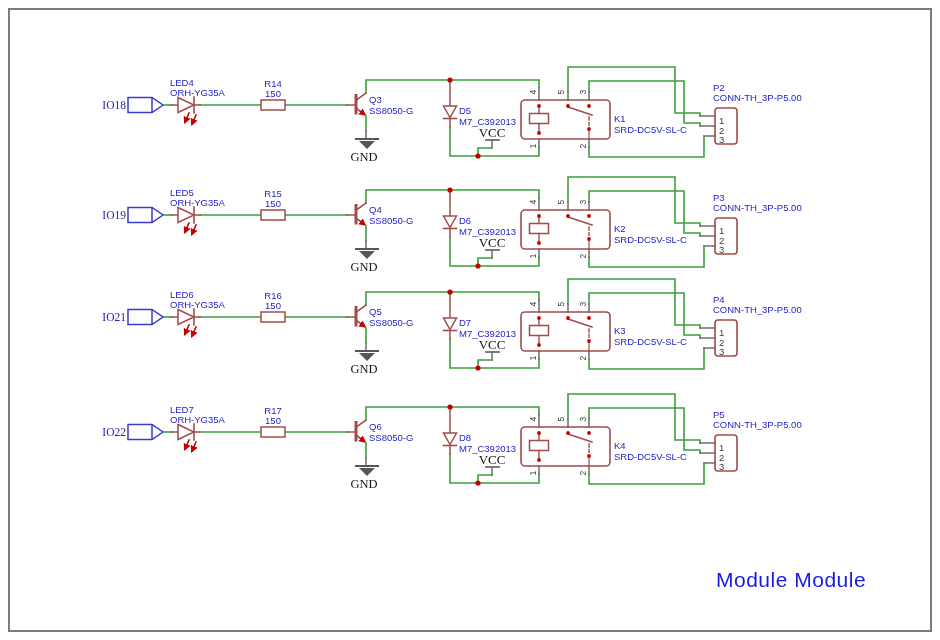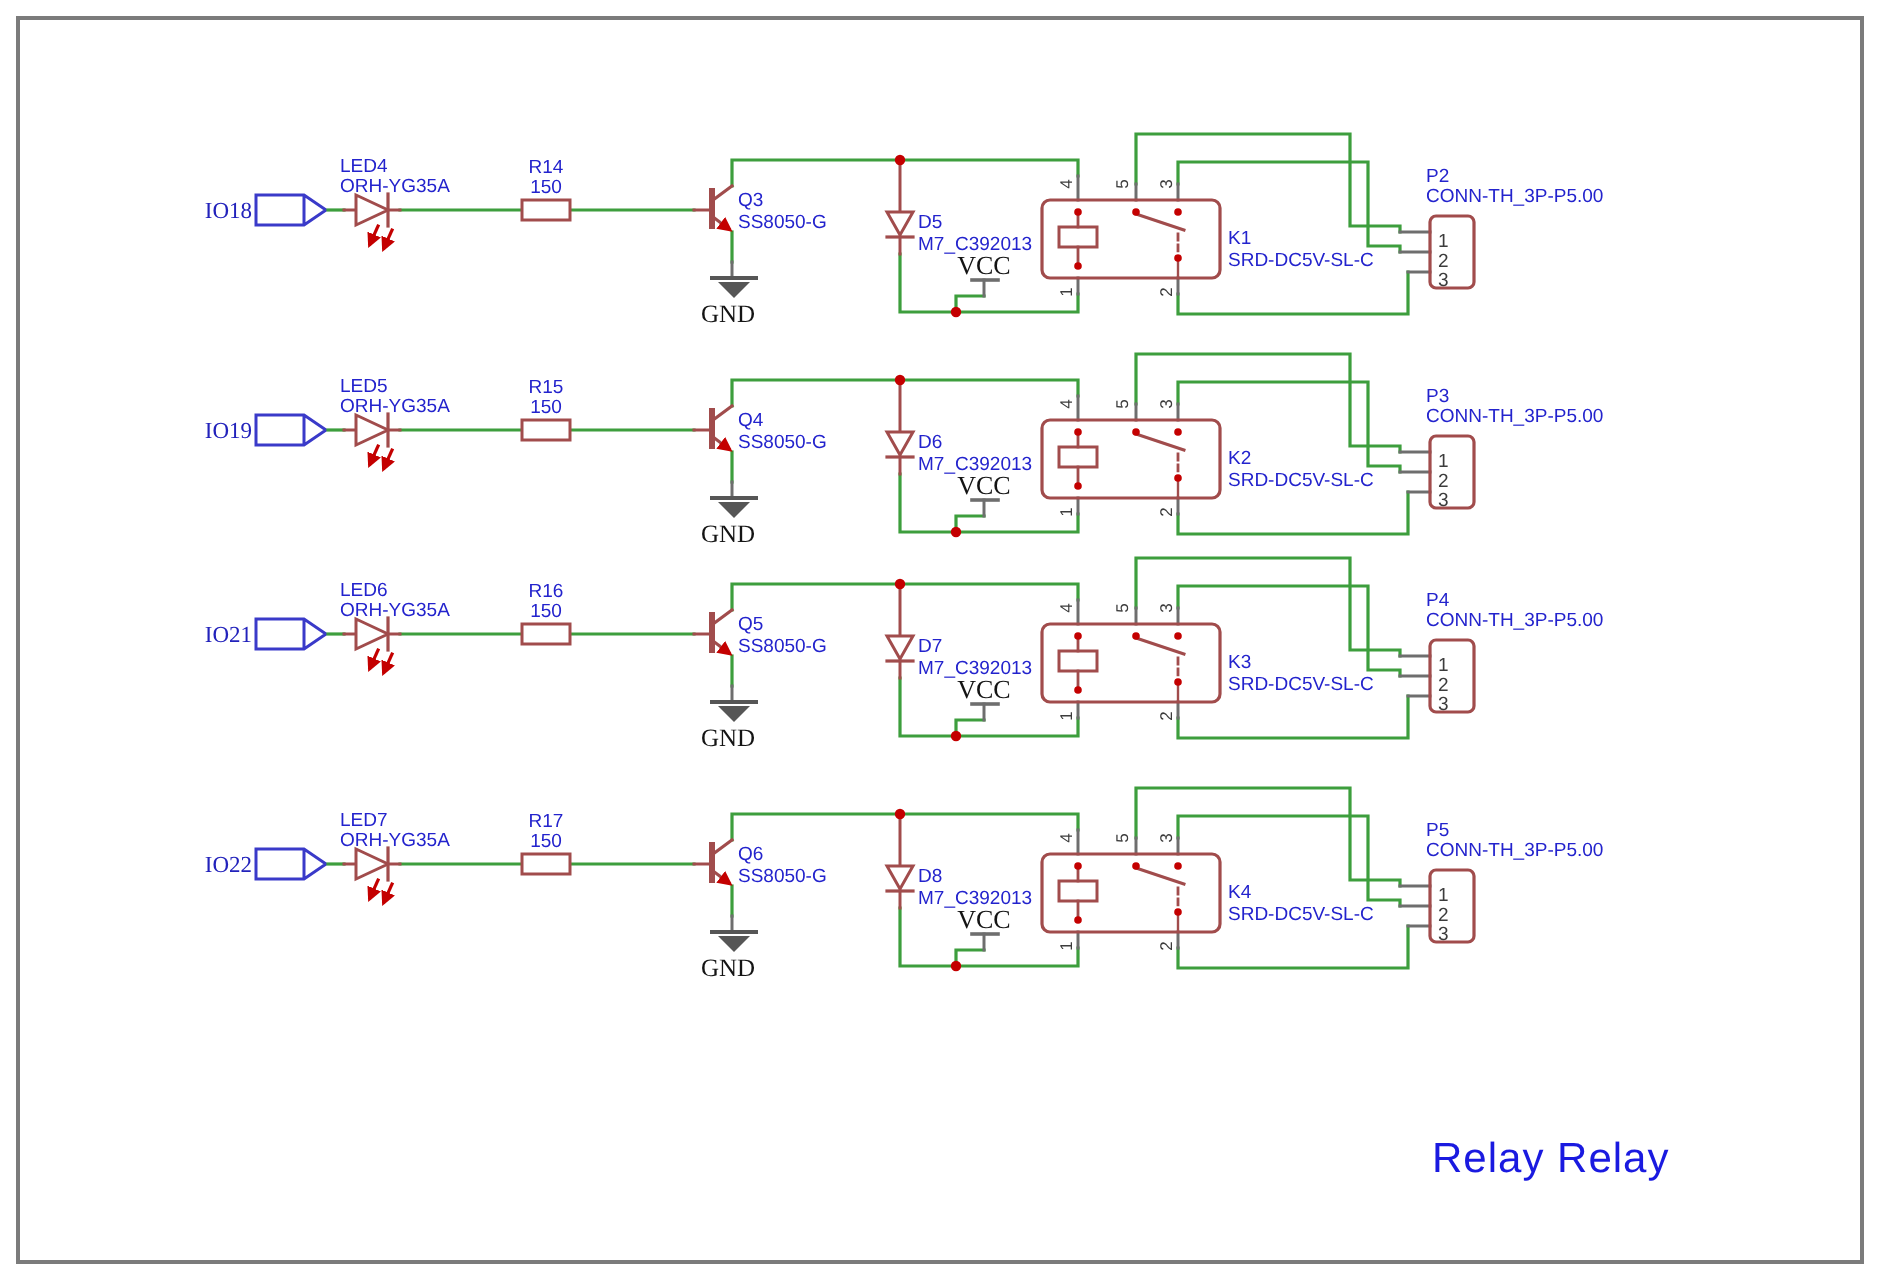--- a/index.html
+++ b/index.html
@@ -331,14 +331,14 @@
         <text x="614" y="122" fill="#2323cd" font-size="9.5" font-family="&quot;Liberation Sans&quot;,sans-serif" text-anchor="start">K4</text>
         <text x="614" y="133" fill="#2323cd" font-size="9.5" font-family="&quot;Liberation Sans&quot;,sans-serif" text-anchor="start">SRD-DC5V-SL-C</text>
         <rect x="715" y="108" width="22" height="36" rx="3" stroke="#a14c4c" stroke-width="1.6" fill="none"></rect>
         <text x="719" y="123.5" fill="#3c3c3c" font-size="9.5" font-family="&quot;Liberation Sans&quot;,sans-serif" text-anchor="start">1</text>
         <text x="719" y="133.5" fill="#3c3c3c" font-size="9.5" font-family="&quot;Liberation Sans&quot;,sans-serif" text-anchor="start">2</text>
         <text x="719" y="143" fill="#3c3c3c" font-size="9.5" font-family="&quot;Liberation Sans&quot;,sans-serif" text-anchor="start">3</text>
         <text x="713" y="91" fill="#2323cd" font-size="9.5" font-family="&quot;Liberation Sans&quot;,sans-serif" text-anchor="start">P5</text>
         <text x="713" y="101" fill="#2323cd" font-size="9.5" font-family="&quot;Liberation Sans&quot;,sans-serif" text-anchor="start">CONN-TH_3P-P5.00</text>
       </g>
     </svg>
-  <div id="title">Relay Relay</div>
+  <div id="title">Module Module</div>
 </div>
 
 </body></html>

